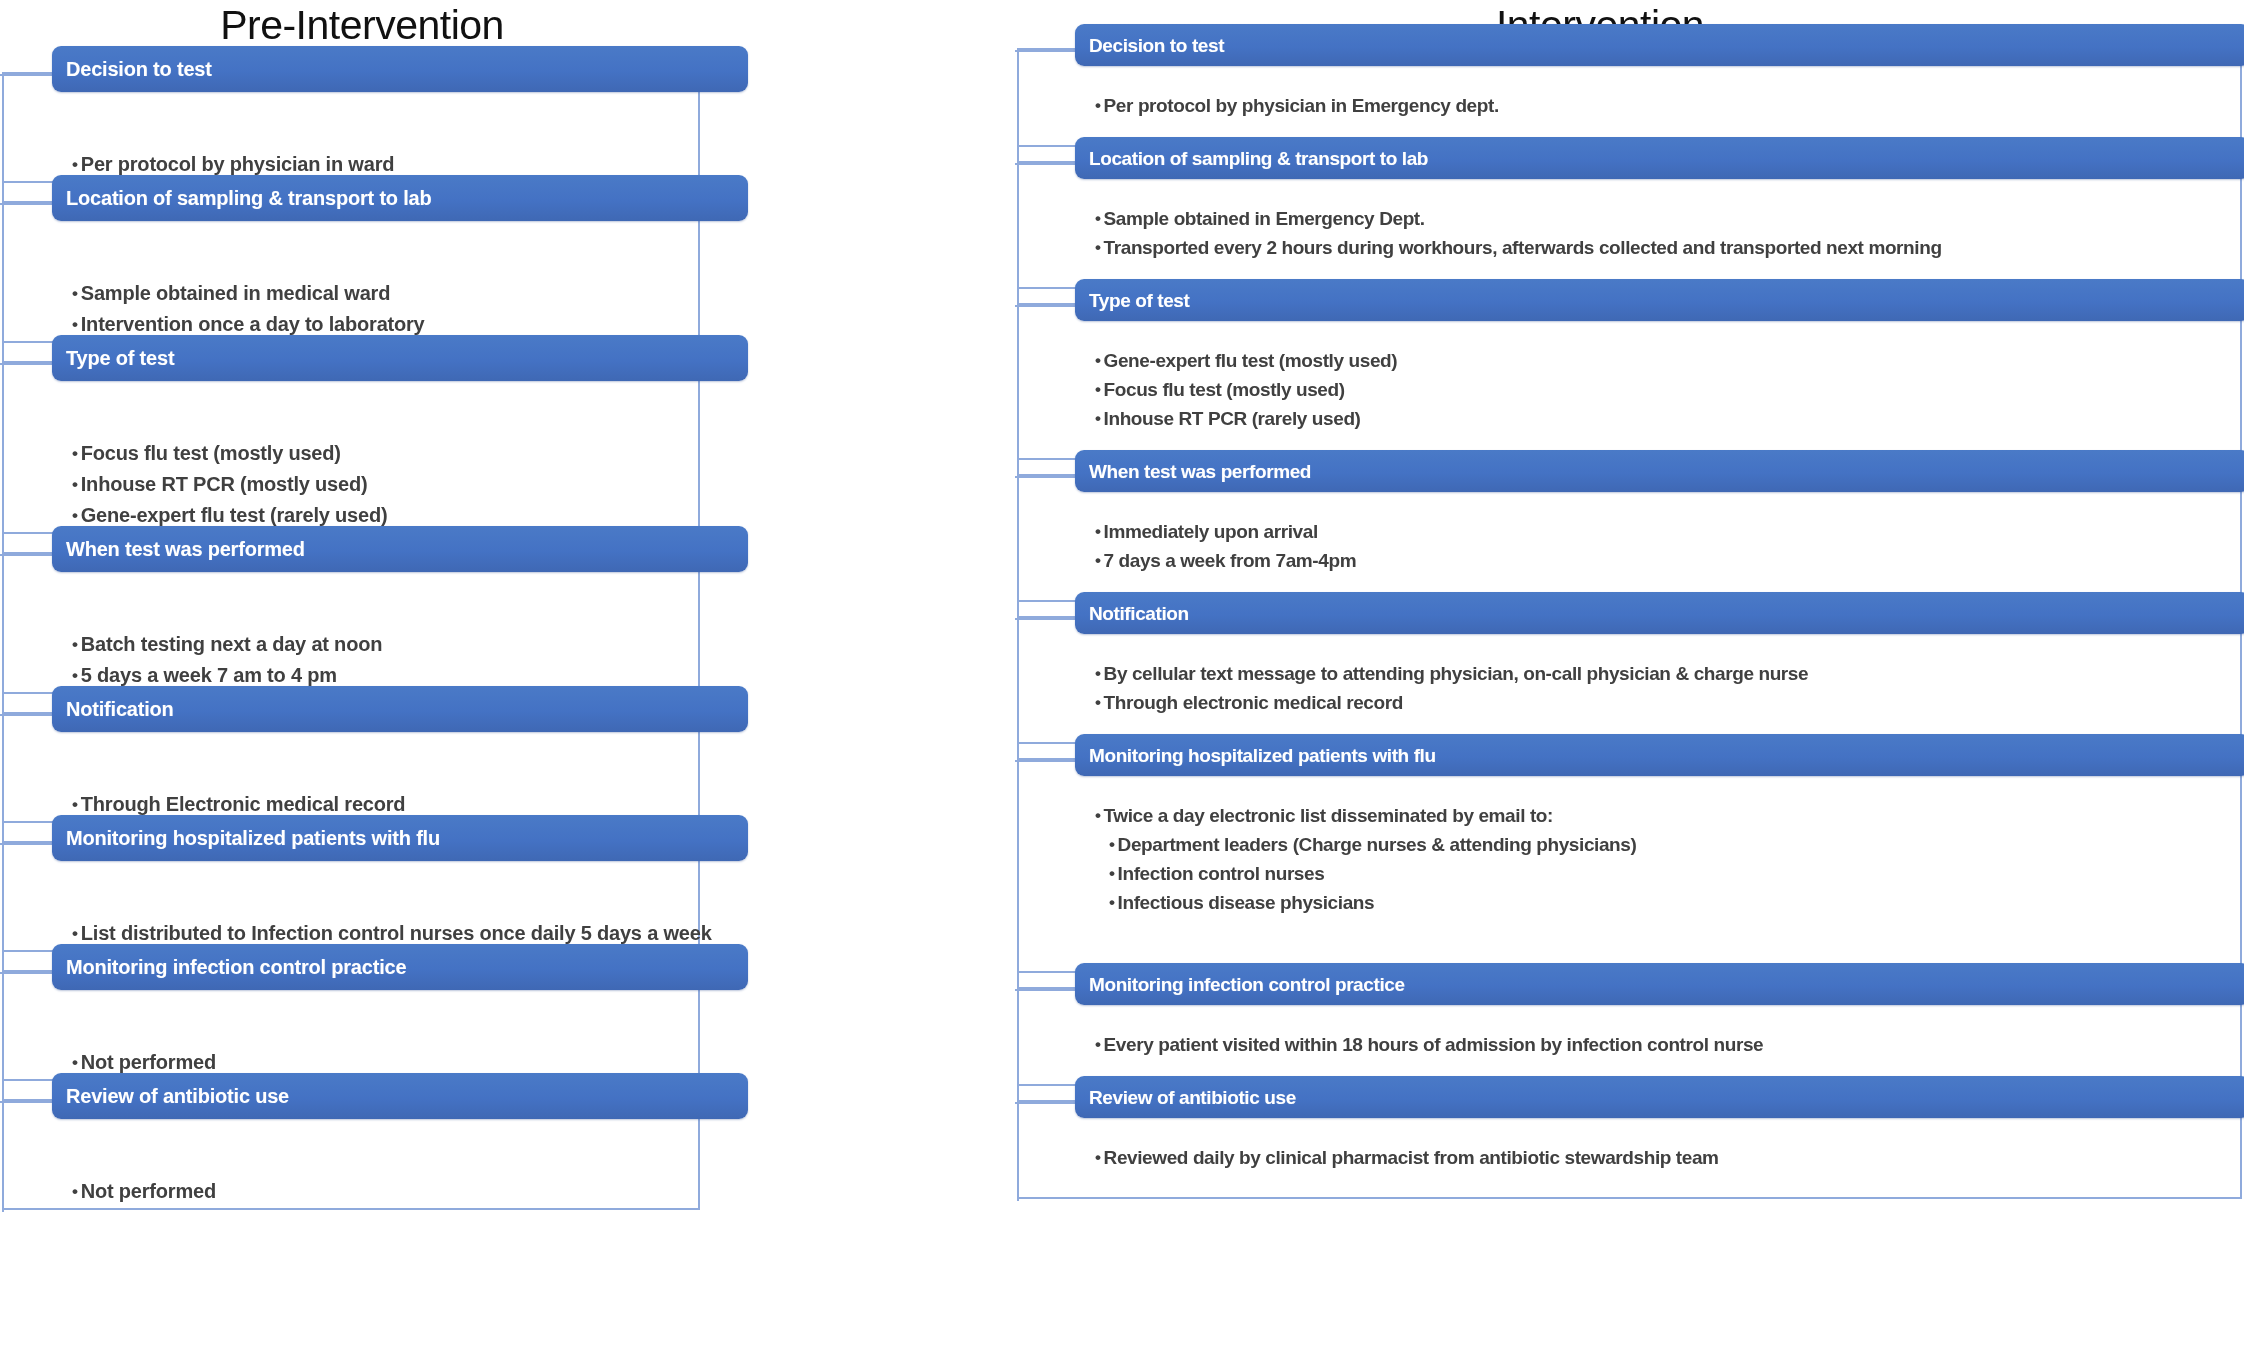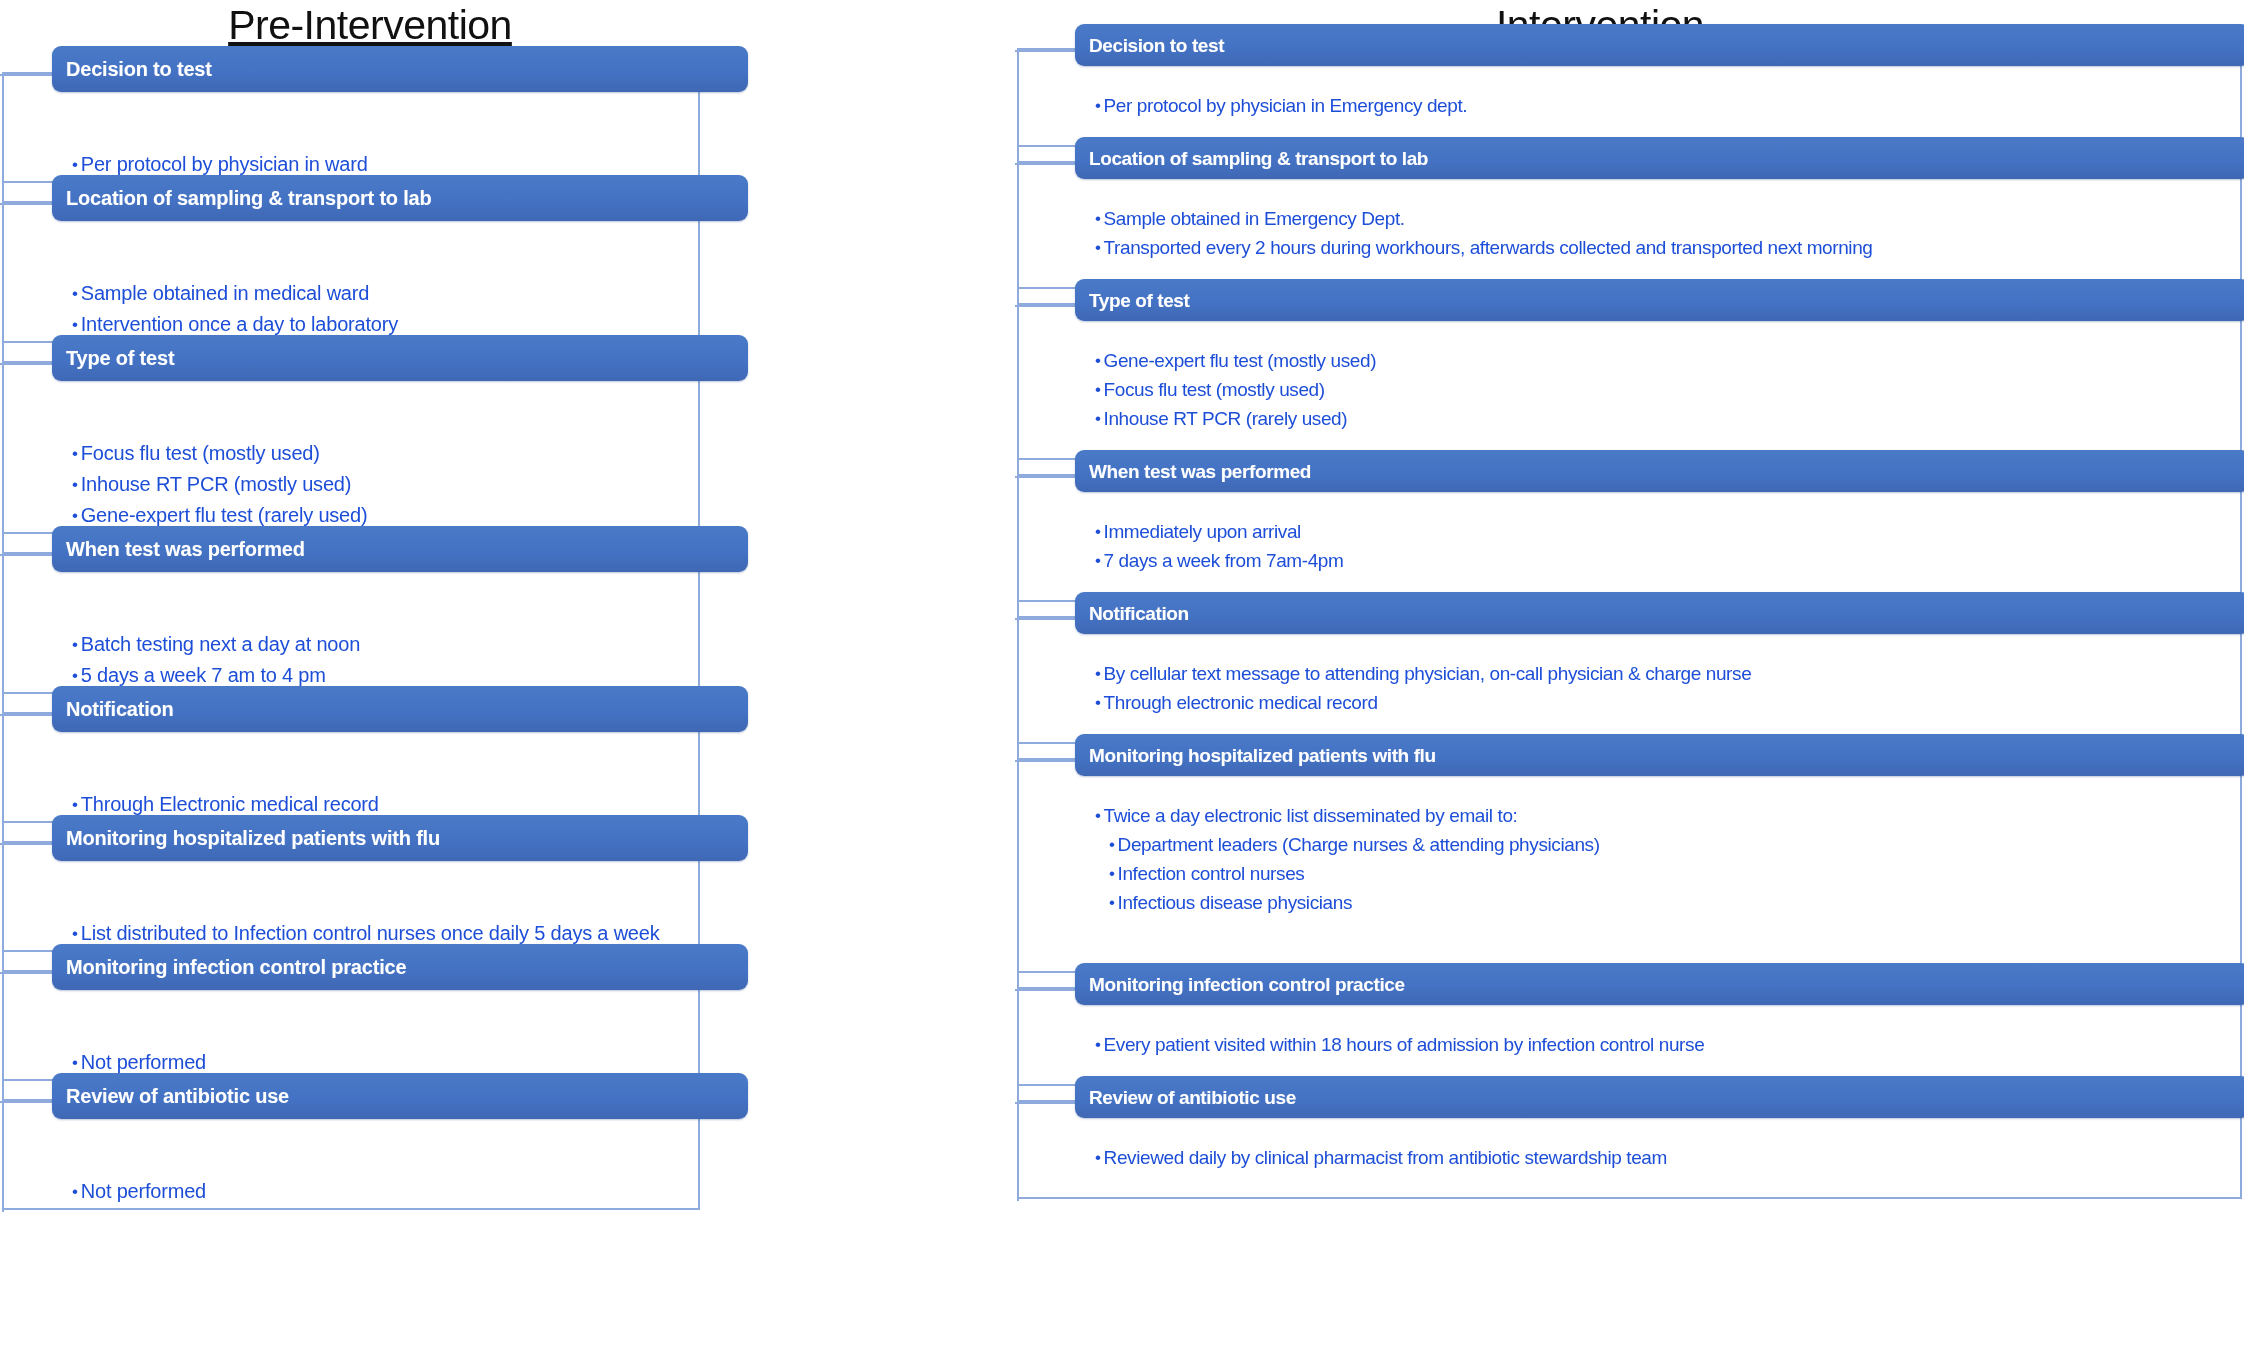--- a/index.html
+++ b/index.html
@@ -28,21 +28,21 @@
   .col-title {
     position: absolute;
     font-size: 41px;
     font-weight: 400;
     color: #111111;
     letter-spacing: -0.5px;
     white-space: nowrap;
     text-align: center;
     font-family: "Liberation Sans", sans-serif;
   }
-  #title-pre  { left: 60px;  top: 2px;  width: 620px; text-decoration: underline; }
+  #title-pre  { left: 52px;  top: 2px;  width: 620px; }
   #title-int  { left: 1100px; top: 2px; width: 1000px; }
 
   
   .column { position: absolute; }
   #col-pre { left: 0px;    top: 72px; width: 760px; }
   #col-int { left: 1015px; top: 48px; width: 1229px; }
   
   .block-body {
     position: absolute;
     left: 0;
@@ -76,24 +76,24 @@
   
   .bullets {
     position: absolute;
     margin: 0;
     padding: 0;
     list-style: none;
   }
   .bullets li {
     font-size: 20px;
     line-height: 1.0;
-    color: #1d4ed8;
+    color: #404040;
     white-space: nowrap;
     letter-spacing: -0.2px;
-    font-weight: 400;
+    font-weight: 700;
   }
   .bullets li::before {
     content: "\2022";
     display: inline-block;
     margin-right: 3px;
     font-size: 17px;
     vertical-align: 1px;
   }
   .bullets li.sub {
     padding-left: 14px;

